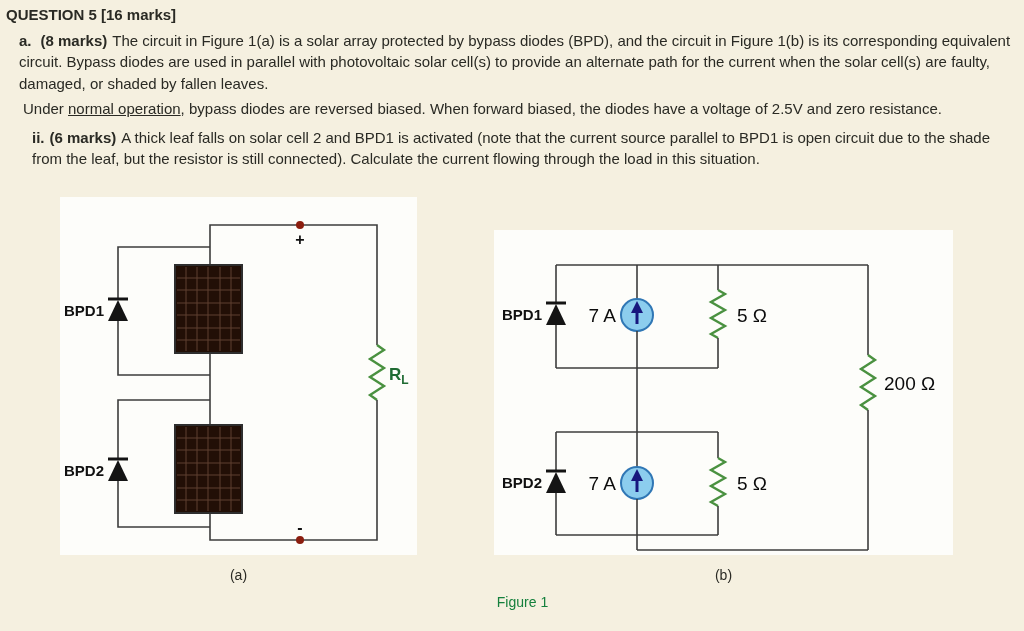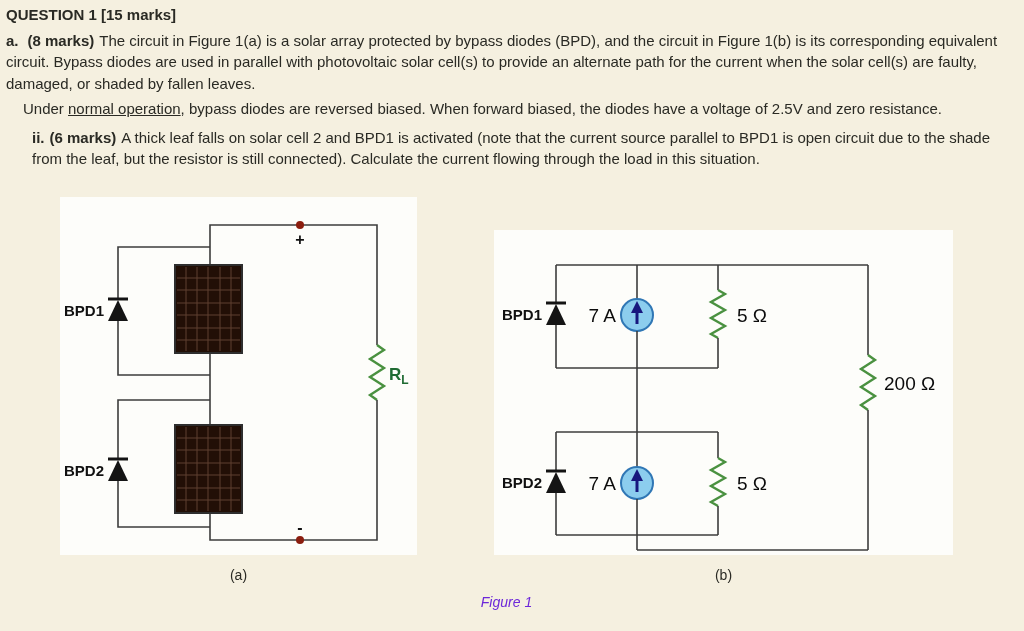--- a/index.html
+++ b/index.html
@@ -4,55 +4,55 @@
 <style>
   html,body { margin:0; padding:0; }
   body {
     width:1024px; height:631px; position:relative; overflow:hidden;
     background: var(--page-background, #f5f0e0);
     font-family: "Liberation Sans", "DejaVu Sans", sans-serif;
     color:#2a2a24;
   }
   .doc { position:absolute; left:6px; top:4px; width:1008px; font-size:15px; line-height:21.5px; }
   .q-title { font-weight:700; margin:0 0 4px 0; }
-  .para { margin:0 0 4px 0; }
+  .para { margin:0 0 4px 13px; }
   .note { margin:0 0 7px 17px; }
   .item { margin:0 0 6px 0; padding-left:26px; }
   .ml { font-weight:700; margin-right:9px; }
   .mk { font-weight:700; margin-right:5px; }
   .ul { text-decoration:underline; }
   .panel { position:absolute; background: var(--panel-background, #fdfdfa); }
   .panel-a { left:60px; top:197px; width:357px; height:358px; }
   .panel-b { left:494px; top:230px; width:459px; height:325px; }
   .sublabel { position:absolute; top:567px; font-size:14px; text-align:center; color:#2a2a24; }
   .sub-a { left:60px; width:357px; }
   .sub-b { left:494px; width:459px; }
-  .fig-caption { position:absolute; left:60px; top:594px; width:893px; text-align:center;
-                 font-style:italic; font-size:14px; color:#6d28d9; }
+  .fig-caption { position:absolute; left:76px; top:594px; width:893px; text-align:center;
+                 font-size:14px; color:#15803d; }
   
   .wire   { stroke: var(--wire, #3c3c3c); stroke-width:1.6; fill:none; }
   .res    { stroke: var(--resistor-green, #4a9140); stroke-width:2.4; fill:none; stroke-linejoin:miter; }
   .diode  { fill: var(--diode-fill, #141414); }
   .diode-bar { stroke: var(--diode-fill, #141414); stroke-width:3; }
   .src-circle { fill: var(--source-fill, #8ccdee); stroke: var(--source-border, #3077b5); stroke-width:2; }
   .src-arrow  { stroke: var(--source-arrow, #17177e); stroke-width:3; }
   .src-head   { fill: var(--source-arrow, #17177e); }
   .dot    { fill: var(--terminal-dot, #8b1d0e); }
   .pv     { fill: var(--solar-cell-dark, #220f06); stroke:#2e2e2e; stroke-width:2; }
   .pv-grid{ stroke: var(--solar-cell-grid, #5f4030); stroke-width:1; fill:none; }
   .clabel { font-family:"Liberation Sans",sans-serif; font-size:15px; font-weight:600; fill:#111; }
   .cvalue { font-family:"Liberation Sans",sans-serif; font-size:19px; fill:#0c0c0c; }
   .term   { font-family:"Liberation Sans",sans-serif; font-size:16px; font-weight:700; fill:#111; }
   .rl     { font-family:"Liberation Sans",sans-serif; font-size:17px; font-weight:700; fill: var(--load-label-green, #1f6b33); }
 </style>
 </head>
 <body>
 
 <div class="doc">
-  <div class="q-title">QUESTION 1 [15 marks]</div>
+  <div class="q-title">QUESTION 5 [16 marks]</div>
 
   <div class="para"><span class="ml">a.</span><span class="mk">(8 marks)</span><span>The circuit in Figure 1(a) is a solar array protected by bypass diodes (BPD), and the circuit in Figure 1(b) is its corresponding equivalent circuit. Bypass diodes are used in parallel with photovoltaic solar cell(s) to provide an alternate path for the current when the solar cell(s) are faulty, damaged, or shaded by fallen leaves.</span></div>
 
   <div class="note"><span>Under </span><span class="ul">normal operation</span><span>, bypass diodes are reversed biased. When forward biased, the diodes have a voltage of 2.5V and zero resistance.</span></div>
 
 
   <div class="item"><span class="mk">ii.</span><span class="mk">(6 marks)</span><span>A thick leaf falls on solar cell 2 and BPD1 is activated (note that the current source parallel to BPD1 is open circuit due to the shade from the leaf, but the resistor is still connected). Calculate the current flowing through the load in this situation.</span></div>
 </div>
 
 <div class="panel panel-a">

